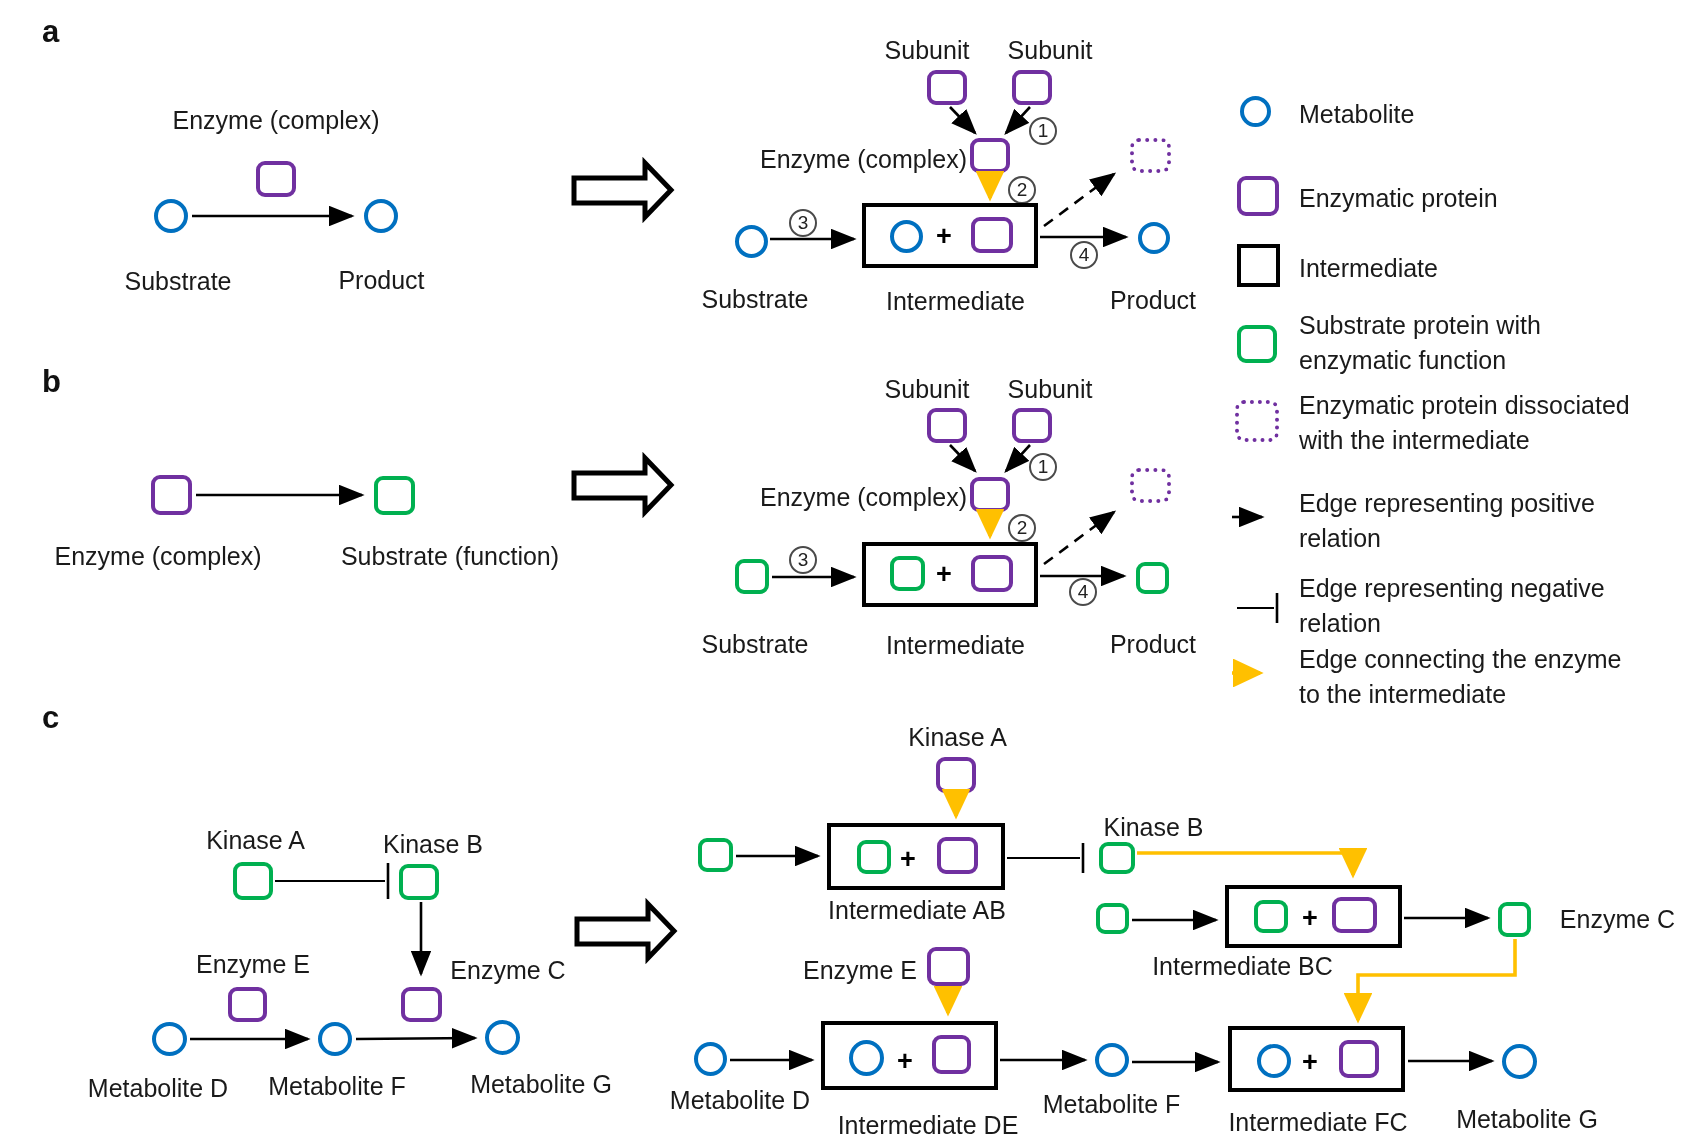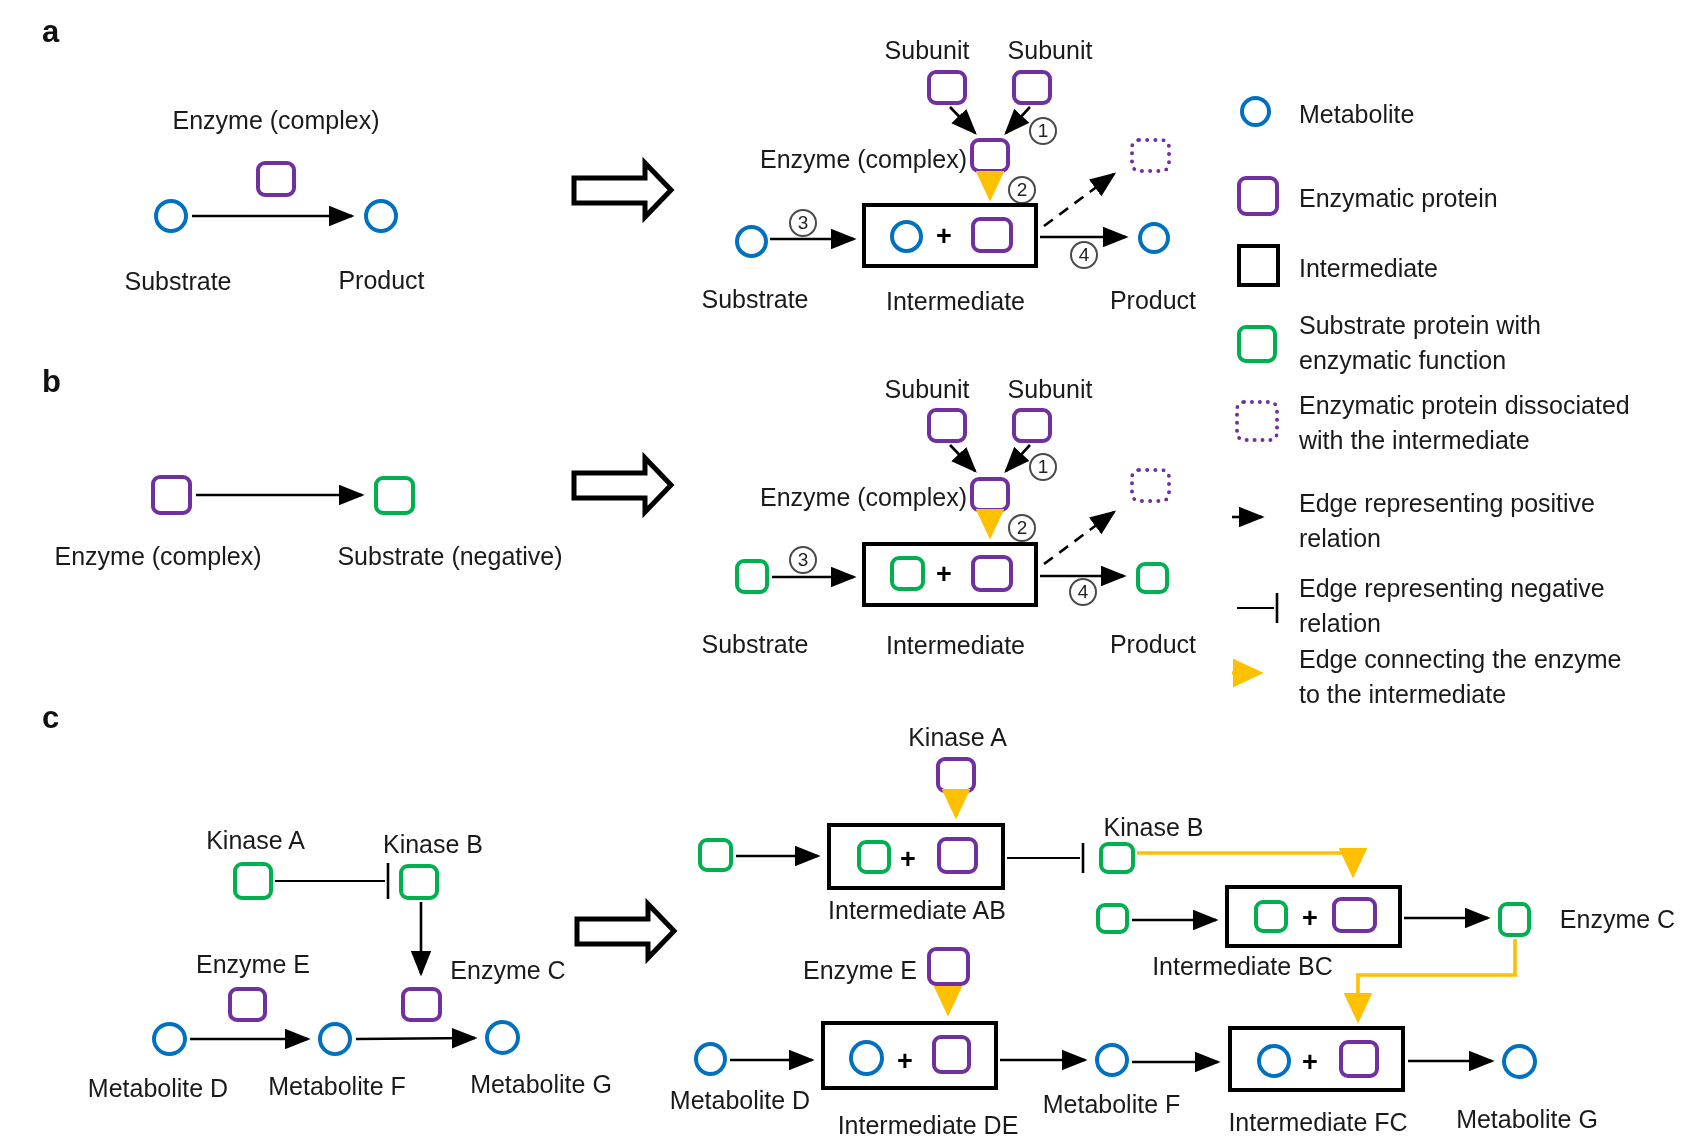--- a/index.html
+++ b/index.html
@@ -53,21 +53,21 @@
   <div class="circle-blue" style="left:1138px;top:222px;width:32px;height:32px;"></div>
   <div class="lbl" style="left:690px;top:285px;width:130px;">Substrate</div>
   <div class="lbl" style="left:868px;top:287px;width:175px;">Intermediate</div>
   <div class="lbl" style="left:1098px;top:286px;width:110px;">Product</div>
 
   <div class="panel-letter" style="left:42px;top:364px;">b</div>
 
   <div class="sq-purple" style="left:151px;top:475px;width:41px;height:40px;"></div>
   <div class="sq-green" style="left:374px;top:476px;width:41px;height:39px;"></div>
   <div class="lbl" style="left:44px;top:542px;width:228px;">Enzyme (complex)</div>
-  <div class="lbl" style="left:322px;top:542px;width:256px;">Substrate (negative)</div>
+  <div class="lbl" style="left:322px;top:542px;width:256px;">Substrate (function)</div>
 
   <div class="lbl" style="left:878px;top:375px;width:98px;">Subunit</div>
   <div class="lbl" style="left:1001px;top:375px;width:98px;">Subunit</div>
   <div class="sq-purple" style="left:927px;top:408px;width:40px;height:35px;"></div>
   <div class="sq-purple" style="left:1012px;top:408px;width:40px;height:35px;"></div>
   <div class="stepnum" style="left:1029px;top:453px;">1</div>
   <div class="lbl lbl-right" style="left:730px;top:483px;width:237px;">Enzyme (complex)</div>
   <div class="sq-purple" style="left:970px;top:477px;width:40px;height:35px;"></div>
   <div class="stepnum" style="left:1008px;top:514px;">2</div>
   <div class="box-int" style="left:862px;top:542px;width:176px;height:65px;"></div>

